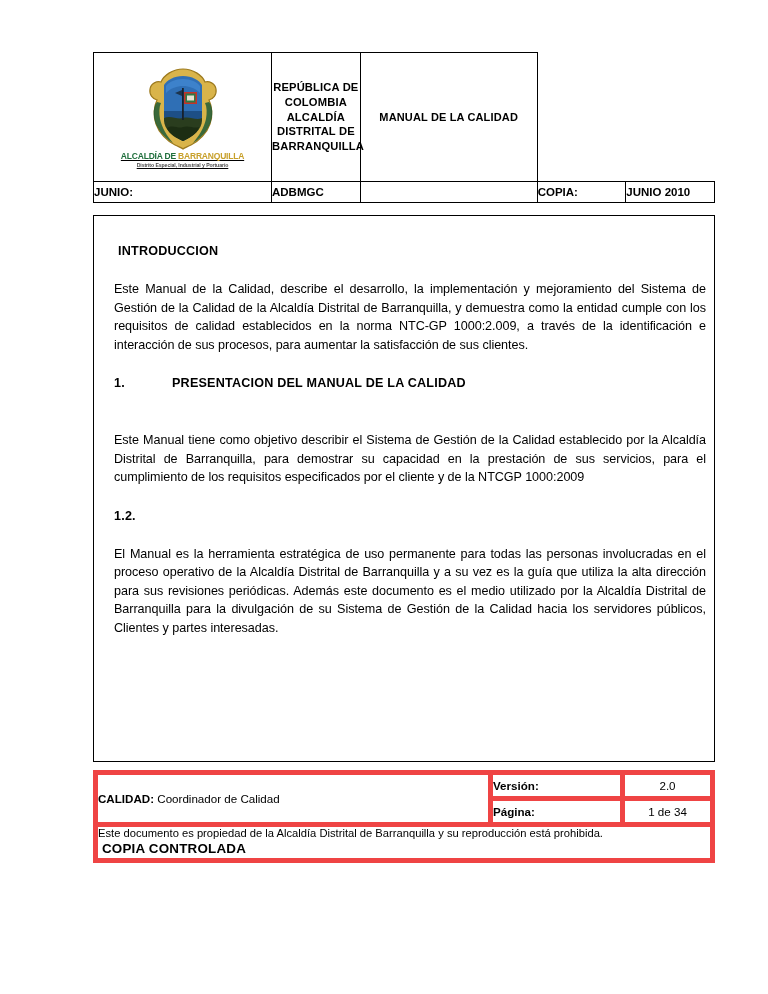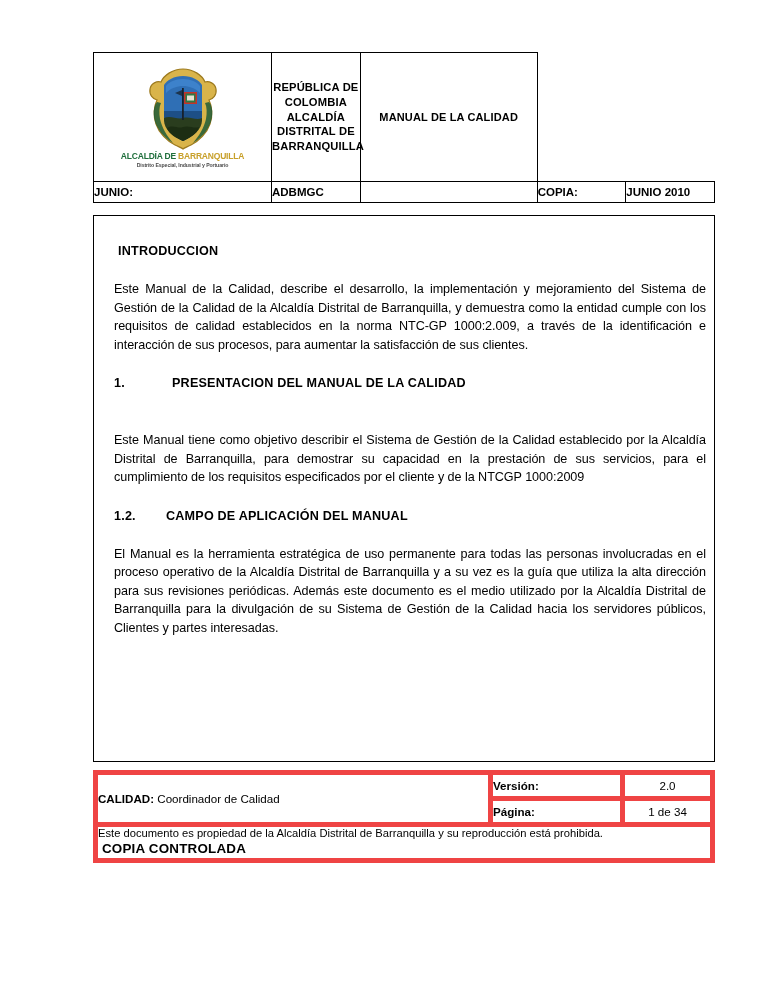--- a/index.html
+++ b/index.html
@@ -39,20 +39,21 @@
     width: 177px;
     height: 128px;
     text-align: center;
     padding: 4px 0 0 0;
   }
   .logo-wrap {
     display: flex;
     flex-direction: column;
     align-items: center;
     justify-content: center;
+    text-decoration: underline;
   }
   .crest {
     width: 72px;
     height: 84px;
     display: block;
   }
   .logo-name {
     margin-top: 2px;
     font-size: 8.5px;
     letter-spacing: -0.2px;
@@ -247,21 +248,20 @@
     </div>
 
     <div class="gap-md"></div>
 
     <div class="gap-lg"></div>
     <p class="para">Este Manual tiene como objetivo describir el Sistema de Gestión de la  Calidad establecido por la  Alcaldía Distrital de Barranquilla, para demostrar su capacidad en la prestación de sus servicios, para el cumplimiento de los requisitos especificados por el cliente y de la NTCGP 1000:2009</p>
 
     <div class="gap-lg"></div>
     <div class="num-head">
       <span class="n2">1.2.</span>
-      <span>CAMPO DE APLICACIÓN DEL MANUAL</span>
     </div>
 
     <div class="gap-lg"></div>
     <p class="para">El Manual es la herramienta estratégica de uso permanente para todas las personas involucradas en el proceso operativo de la  Alcaldía Distrital de Barranquilla y a su vez es la guía que utiliza la  alta dirección para sus revisiones periódicas. Además este documento es el medio utilizado por la  Alcaldía Distrital de Barranquilla para la divulgación de su Sistema de Gestión de la  Calidad hacia los servidores públicos, Clientes y partes interesadas.</p>
 
     <div class="gap-lg"></div>
 
   </div>
 
   <table class="ftr-table">

